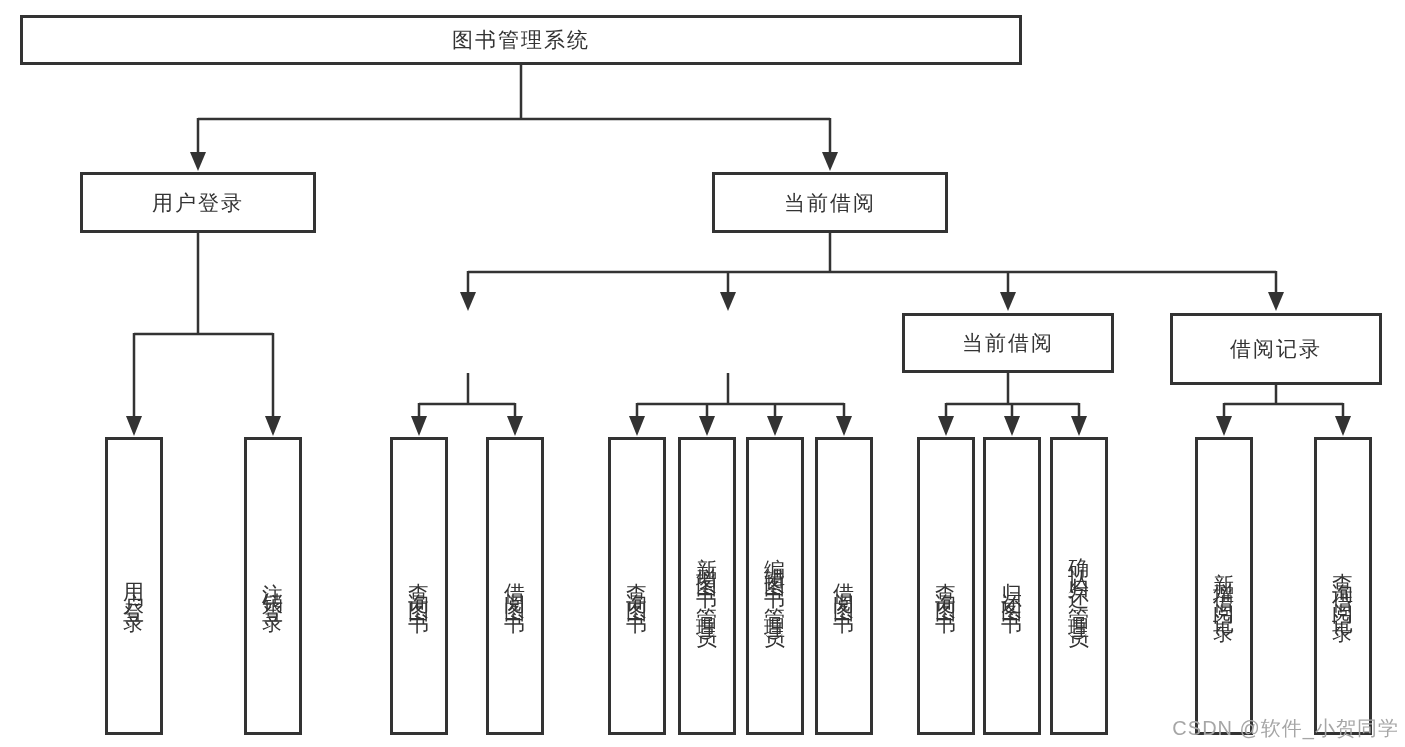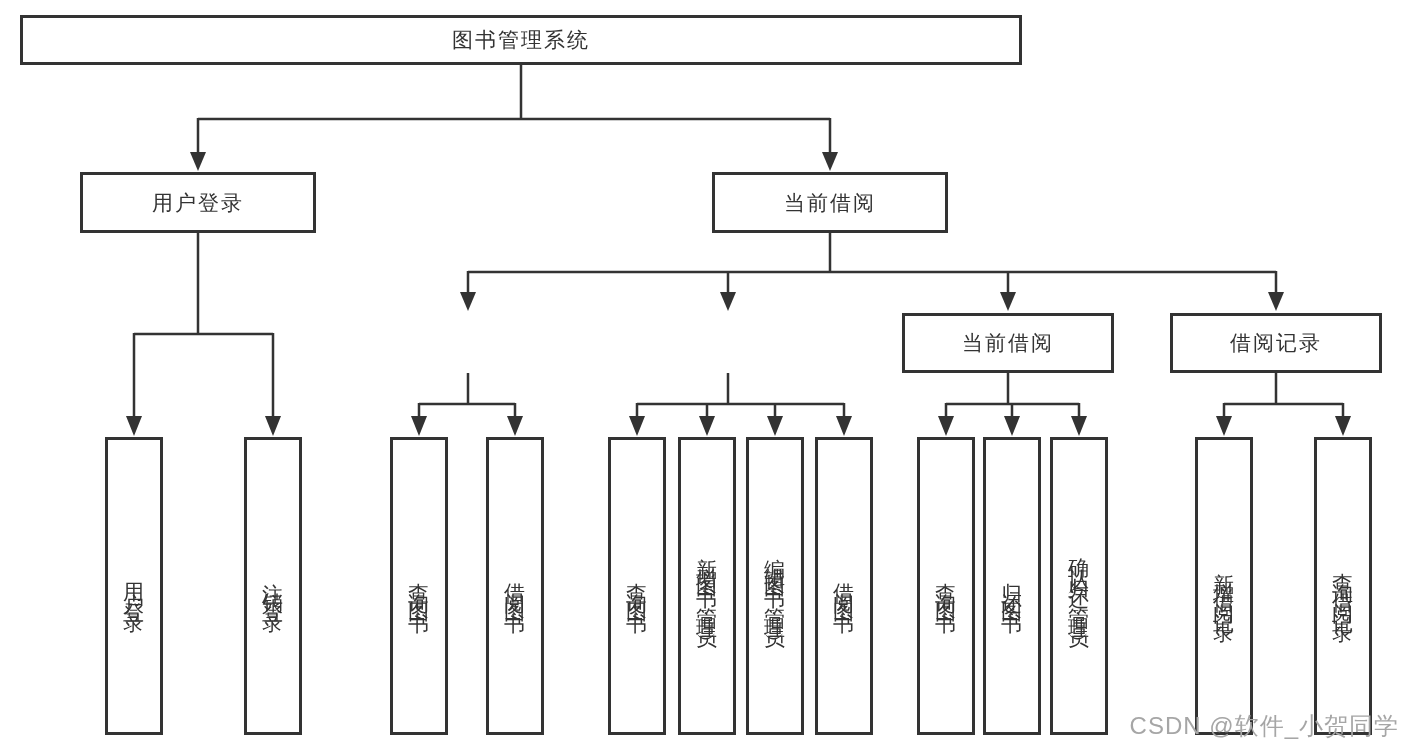--- a/index.html
+++ b/index.html
@@ -20,21 +20,21 @@
     position:absolute;box-sizing:border-box;border:3px solid var(--border);background:#ffffff;
     top:437px;width:58px;height:298px;
     display:flex;align-items:center;justify-content:center;
   }
   .vtext{
     writing-mode:vertical-rl;text-orientation:mixed;
     font-size:21px;letter-spacing:10px;white-space:nowrap;line-height:1;
   }
   .watermark{
     position:absolute;right:6px;bottom:5px;z-index:5;
-    font-size:24px;letter-spacing:1px;color:var(--wm);
+    font-size:20px;letter-spacing:1px;color:var(--wm);
   }
 </style>
 </head>
 <body>
 
 <div id="canvas">
 
   <svg class="connectors" viewBox="0 0 1405 747" xmlns="http://www.w3.org/2000/svg">
     <g stroke="#333333" stroke-width="2.5" fill="none">
       <path d="M521,65 V119 M198,119 H830 M198,118 V153 M830,118 V153"></path>
@@ -75,21 +75,21 @@
   <div class="hbox" style="left:80px;top:172px;width:236px;height:61px;">
     <span>用户登录</span>
   </div>
   <div class="hbox" style="left:712px;top:172px;width:236px;height:61px;">
     <span>当前借阅</span>
   </div>
 
   <div class="hbox" style="left:902px;top:313px;width:212px;height:60px;">
     <span>当前借阅</span>
   </div>
-  <div class="hbox" style="left:1170px;top:313px;width:212px;height:60px;">
+  <div class="hbox" style="left:1170px;top:313px;width:212px;height:72px;">
     <span>借阅记录</span>
   </div>
 
   <div class="vbox" style="left:105px;">
     <span class="vtext">用户登录</span>
   </div>
   <div class="vbox" style="left:244px;">
     <span class="vtext">注销登录</span>
   </div>
 

